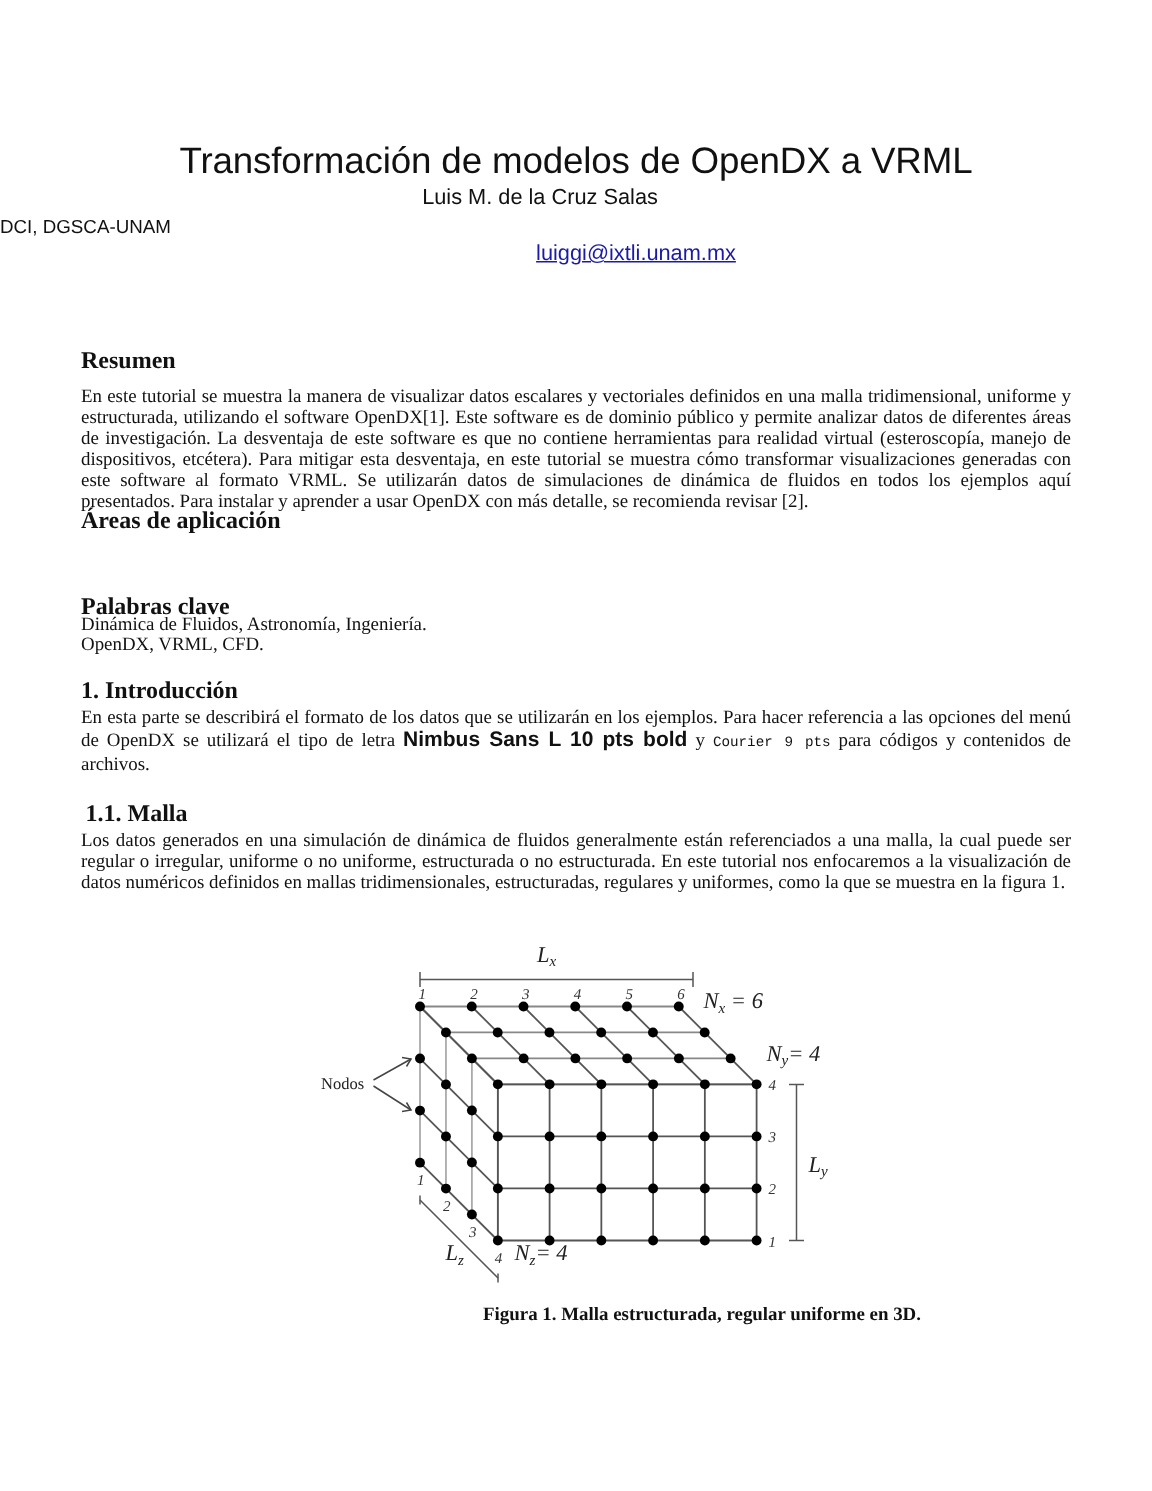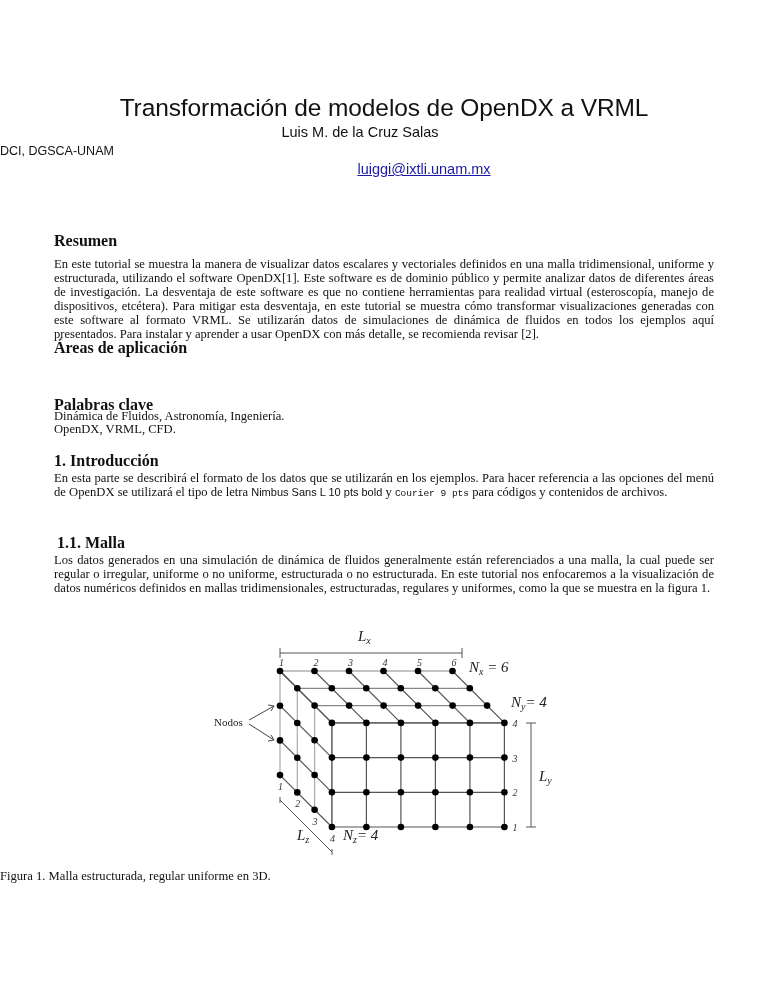--- a/index.html
+++ b/index.html
@@ -9,25 +9,25 @@
     .serif { font-family: "Liberation Serif", "DejaVu Serif", serif; }
 
     .title { position: absolute; left: 0; width: 768px; top: 94px; text-align: center; font-size: 24.5px; color: #111; letter-spacing: -0.1px; }
     .author { position: absolute; left: 0; width: 720px; top: 124px; text-align: center; font-size: 14.5px; }
     .affil { position: absolute; left: 0; width: 768px; top: 144px; text-align: left; font-size: 12.5px; }
     .email { position: absolute; left: 0; width: 768px; top: 161px; text-align: center; font-size: 14.5px; margin-left: 40px; }
     .email a { color: #1a1aa6; text-decoration: underline; }
 
     .h { position: absolute; left: 54px; font-weight: bold; font-size: 16px; }
     .p { position: absolute; left: 54px; width: 660px; font-size: 12.6px; line-height: 14px; text-align: justify; }
-    .p .nimbus { font-family: "Liberation Sans", sans-serif; font-weight: normal; font-size: 11px; }
+    .p .nimbus { font-family: "Liberation Sans", sans-serif; font-weight: bold; font-size: 14px; }
     .p .courier { font-family: "Liberation Mono", monospace; font-size: 9.5px; }
 
     .figure { position: absolute; left: 0; top: 0; width: 768px; height: 994px; pointer-events: none; }
-    .caption { position: absolute; left: 0; width: 614px; top: 869px; text-align: left; font-size: 12.6px; }
+    .caption { position: absolute; left: 0; width: 614px; top: 869px; text-align: right; font-size: 12.6px; font-weight: bold; }
   </style>
 </head>
 <body>
 
 <div class="page">
 
   <div class="title sans">Transformación de modelos de OpenDX a VRML</div>
   <div class="author sans">Luis M. de la Cruz Salas</div>
   <div class="affil sans">DCI, DGSCA-UNAM</div>
   <div class="email sans">

